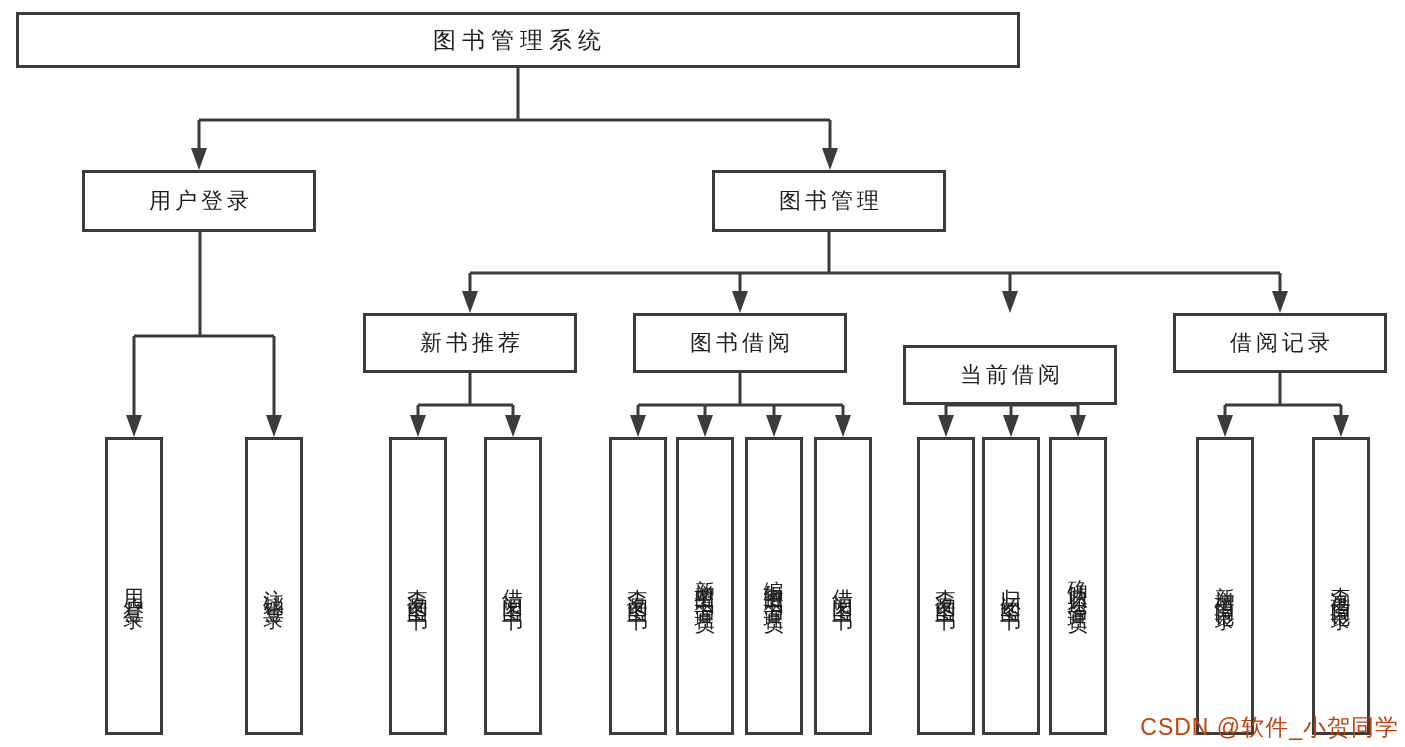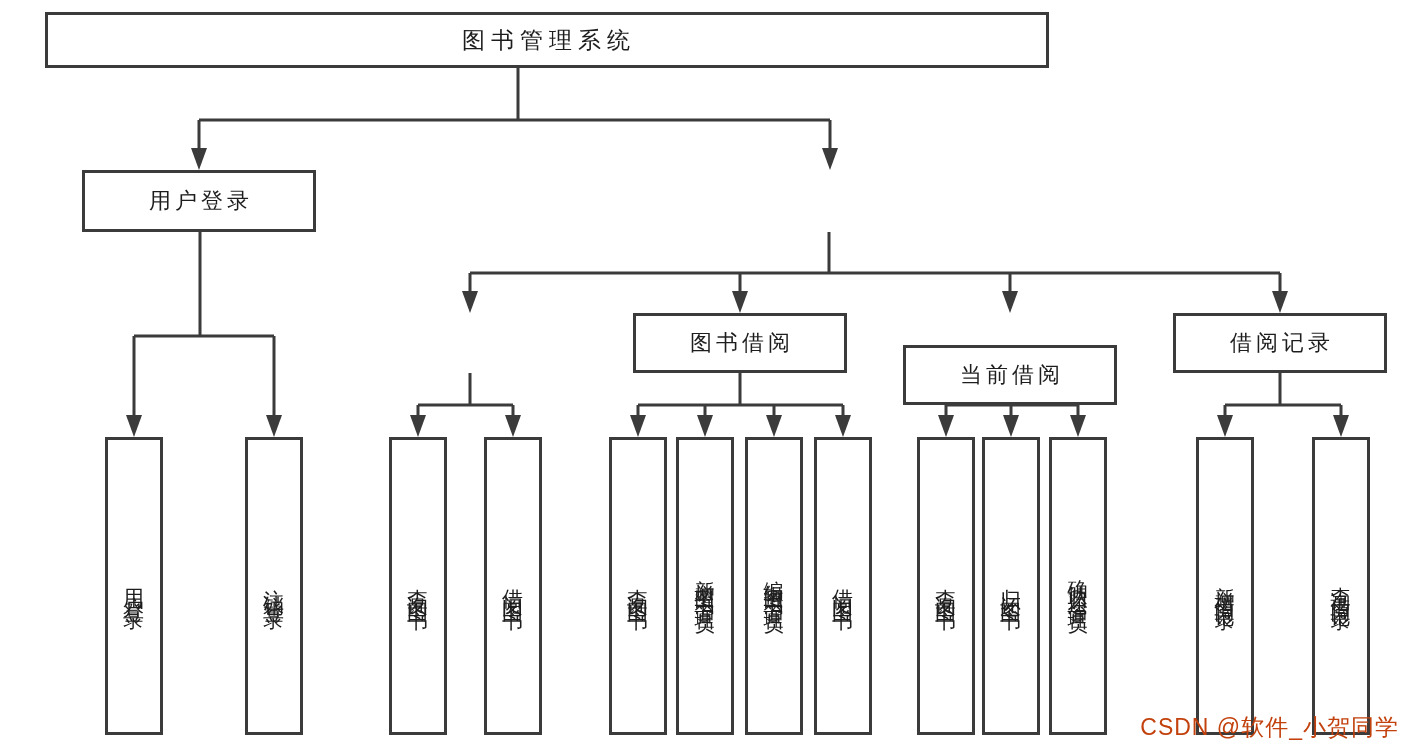--- a/index.html
+++ b/index.html
@@ -82,28 +82,34 @@
       <polygon points="774,437 766,415 782,415"></polygon>
       <polygon points="843,437 835,415 851,415"></polygon>
       <polygon points="946,437 938,415 954,415"></polygon>
       <polygon points="1011,437 1003,415 1019,415"></polygon>
       <polygon points="1078,437 1070,415 1086,415"></polygon>
       <polygon points="1225,437 1217,415 1233,415"></polygon>
       <polygon points="1341,437 1333,415 1349,415"></polygon>
     </g>
   </svg>
 
-  <div class="node root" style="left:16px;top:12px;width:1004px;height:56px;margin-left:29px;">
+  <div class="node root" style="left:16px;top:12px;width:1004px;height:56px;">
     <span class="h-label">图书管理系统</span>
   </div>
 
   <div class="node" style="left:82px;top:170px;width:234px;height:62px;">
     <span class="h-label">用户登录</span>
   </div>
+  <div class="node" style="left:712px;top:170px;width:234px;height:62px;">
+    <span class="h-label">图书管理</span>
+  </div>
 
+  <div class="node" style="left:363px;top:313px;width:214px;height:60px;">
+    <span class="h-label">新书推荐</span>
+  </div>
   <div class="node" style="left:633px;top:313px;width:214px;height:60px;align-items:center;">
     <span class="h-label">图书借阅</span>
   </div>
   <div class="node" style="left:903px;top:313px;width:214px;height:60px;margin-top:32px;">
     <span class="h-label">当前借阅</span>
   </div>
   <div class="node" style="left:1173px;top:313px;width:214px;height:60px;">
     <span class="h-label">借阅记录</span>
   </div>
 

